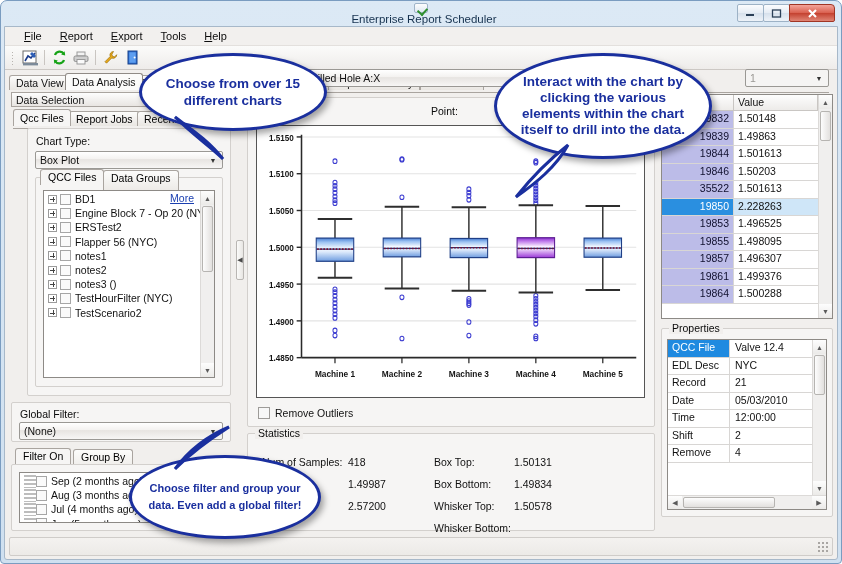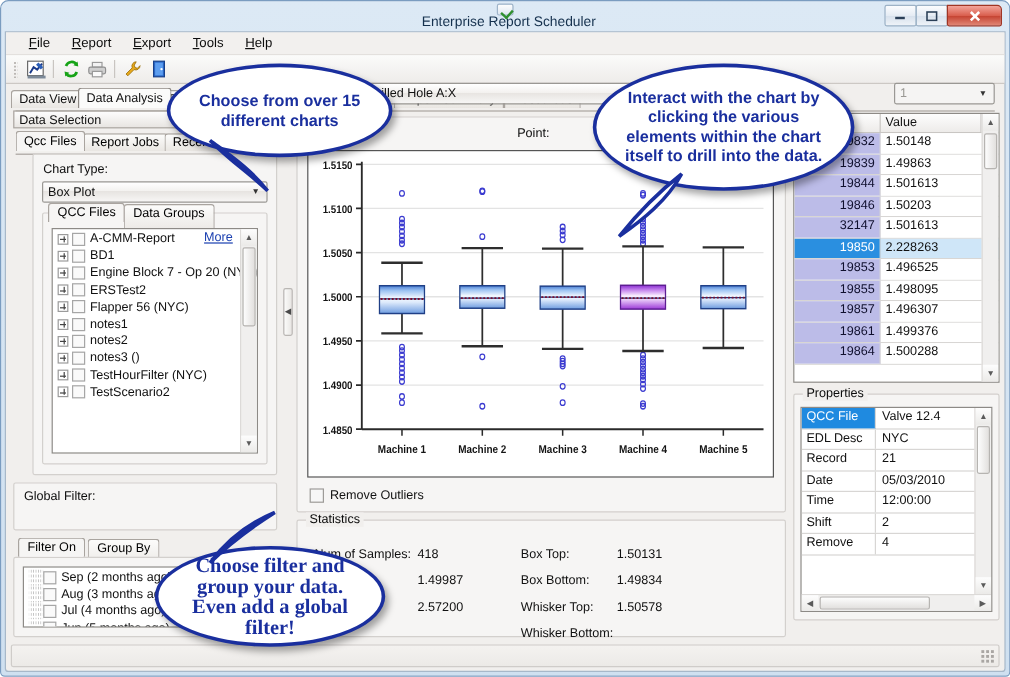--- a/index.html
+++ b/index.html
@@ -317,25 +317,20 @@
             <div class="innertabs" style="margin:-9px 0 0 4px;">
               <div class="itab active" style="left:0;">QCC Files</div>
               <div class="itab" style="left:63px;">Data Groups</div>
             </div>
             <div class="listbox" style="position:absolute;left:7px;top:12px;right:7px;bottom:8px;">
               <a class="morelink" style="top:1px;">More</a>
               <div id="qcc-list" style="padding-top:1px;">
                   <div class="listrow">
                     <span class="plus"></span>
                     <span class="cbx"></span>
-                    <span>A-CMM-Report</span>
-                  </div>
-                  <div class="listrow">
-                    <span class="plus"></span>
-                    <span class="cbx"></span>
                     <span>BD1</span>
                   </div>
                   <div class="listrow">
                     <span class="plus"></span>
                     <span class="cbx"></span>
                     <span>Engine Block 7 - Op 20 (NYC)</span>
                   </div>
                   <div class="listrow">
                     <span class="plus"></span>
                     <span class="cbx"></span>
@@ -376,20 +371,24 @@
                 <div class="arrow">▲</div>
                 <div class="thumb" style="top:15px;height:66px;"></div>
                 <div class="arrow bot">▼</div>
               </div>
             </div>
           </div>
         </div>
 
         <div class="gbox" style="left:2px; top:310px; right:2px; height:40px;">
           <span style="position:absolute;left:8px;top:5px;" class="fieldlabel">Global Filter:</span>
+          <div class="combo" style="position:absolute;left:7px;top:19px;right:7px;">
+            <span class="ctext">(None)</span>
+            <span class="carrow">▼</span>
+          </div>
         </div>
 
         <div style="position:absolute;left:2px;top:356px;right:2px;bottom:2px;">
           <div class="innertabs">
             <div class="itab active" style="left:4px;">Filter On</div>
             <div class="itab" style="left:62px;">Group By</div>
           </div>
           <div class="gbox" style="left:0; top:16px; right:0; bottom:0;">
             <div class="listbox" style="position:absolute;left:7px;top:7px;right:7px;bottom:7px;">
               <a class="morelink" style="top:1px;">More</a>
@@ -625,21 +624,21 @@
               </div>
               <div class="gridrow">
                 <div class="c1">19844</div>
                 <div class="c2">1.501613</div>
               </div>
               <div class="gridrow">
                 <div class="c1">19846</div>
                 <div class="c2">1.50203</div>
               </div>
               <div class="gridrow">
-                <div class="c1">32147</div>
+                <div class="c1">35522</div>
                 <div class="c2">1.501613</div>
               </div>
               <div class="gridrow sel">
                 <div class="c1">19850</div>
                 <div class="c2">2.228263</div>
               </div>
               <div class="gridrow">
                 <div class="c1">19853</div>
                 <div class="c2">1.496525</div>
               </div>
@@ -731,16 +730,16 @@
     <svg width="66" height="58" viewBox="0 0 66 58" style="position:absolute;left:16px;top:90px;">
       <path d="M58 2 C40 16, 22 34, 6 54 C26 40, 46 24, 58 2 Z" fill="#fff" stroke="#1a2f9e" stroke-width="3"></path>
     </svg>
     <div class="bub" style="width:218px;height:106px;font-size:13.5px;line-height:16px;padding:0 20px;">Interact with the chart by clicking the various elements within the chart itself to drill into the data.</div>
   </div>
 
   <div class="callout" style="left:128px; top:454px;">
     <svg width="64" height="46" viewBox="0 0 64 46" style="position:absolute;left:42px;top:-30px;">
       <path d="M4 44 C16 28, 34 12, 58 2 C36 16, 18 30, 4 44 Z" fill="#fff" stroke="#1a2f9e" stroke-width="3"></path>
     </svg>
-    <div class="bub" style="width:192px;height:84px;font-size:17px;line-height:17px;padding:0 16px;font-family:Liberation Serif, serif;">Choose filter and group your data. Even add a global filter!</div>
+    <div class="bub" style="width:192px;height:84px;font-size:11px;line-height:17px;padding:0 16px;">Choose filter and group your data. Even add a global filter!</div>
   </div>
 
 </div>
 
 </body></html>

